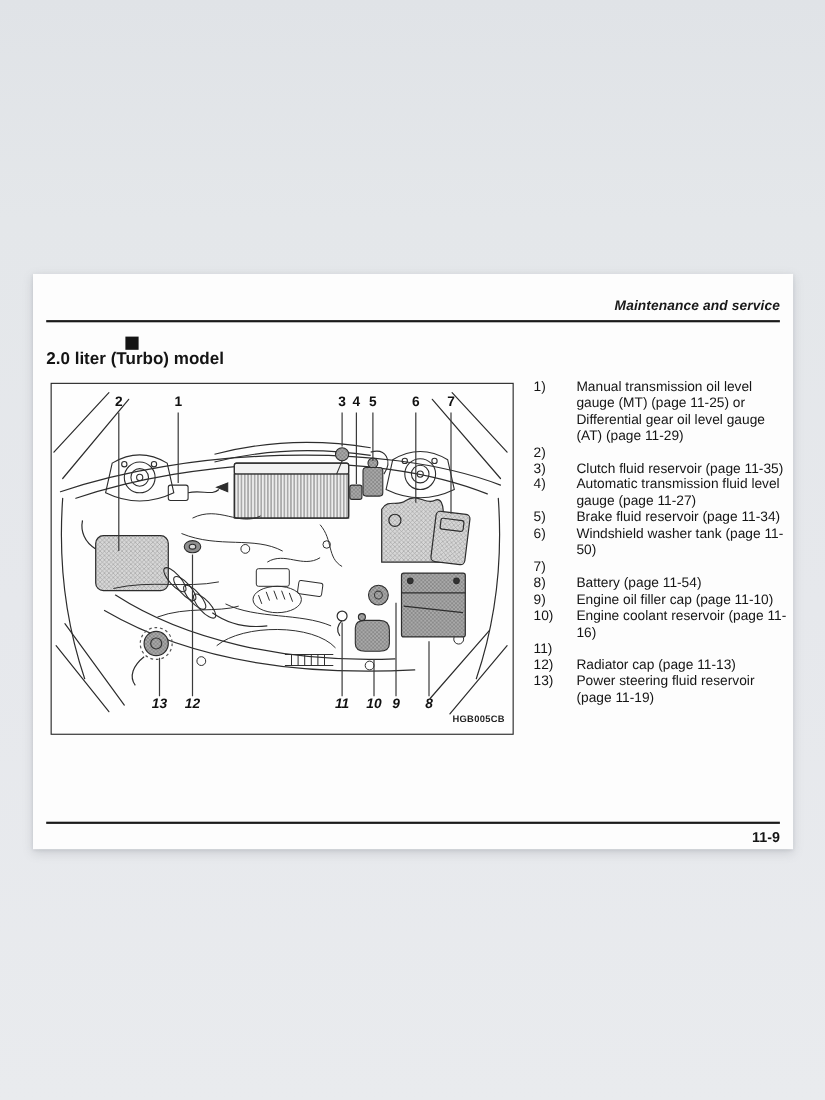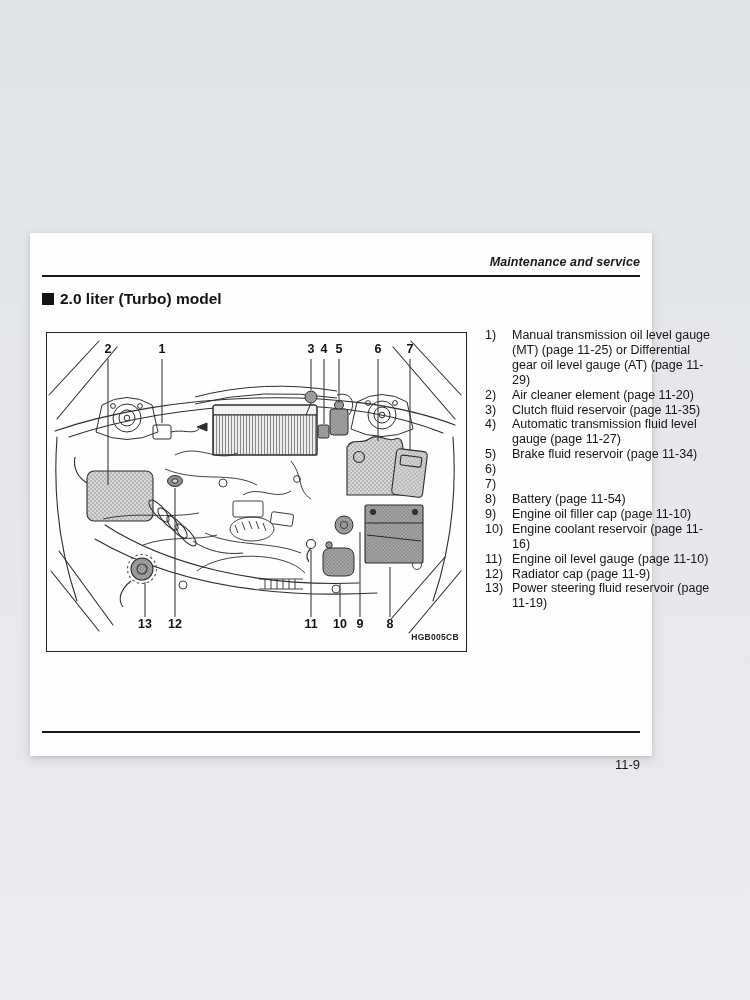--- a/index.html
+++ b/index.html
@@ -5,62 +5,62 @@
   html,body{margin:0;padding:0;}
   body{
     width:750px;height:1000px;overflow:hidden;
     background:linear-gradient(180deg,#e0e3e7 0%,#e4e7ea 20%,#e6e8ec 55%,#e9ebee 100%);
     font-family:"Liberation Sans","DejaVu Sans",sans-serif;
     color:#111;
     position:relative;
   }
   .scene{position:absolute;inset:0;}
   .page{
-    position:absolute;left:30px;top:233px;width:622px;height:523px;
+    position:absolute;left:30px;top:249px;width:691px;height:523px;
     background:#fdfdfd;
     box-shadow:0 3px 9px rgba(100,106,116,.22),0 1px 3px rgba(100,106,116,.18);
   }
   .running-head{
     position:absolute;top:22px;right:12px;
     font-size:12.5px;font-weight:bold;font-style:italic;letter-spacing:.1px;color:#191919;
   }
   .rule{position:absolute;left:12px;right:12px;height:2.4px;background:#1a1a1a;}
   .rule-top{top:42px;}
   .rule-bottom{top:498px;}
   .section-heading{
     position:absolute;left:12px;top:57px;margin:0;
-    font-size:15.5px;font-weight:bold;color:#141414;display:flex;align-items:center;
+    font-size:15.5px;font-weight:bold;color:#141414;display:flex;align-items:center;flex-direction:column;
   }
   .sq{display:inline-block;width:12px;height:12px;background:#141414;margin-right:6px;}
   .figure-box{
     position:absolute;left:16px;top:99px;width:419px;height:318px;
     border:1.6px solid #222;background:#fefefe;
   }
   .figure-box svg{position:absolute;left:0;top:0;}
   .co{
     position:absolute;transform:translateX(-50%);
     font-size:12.5px;font-weight:bold;color:#111;line-height:13px;
   }
   .co-top{top:10px;}
-  .co-bottom{top:285px;}
+  .co-bottom{top:285px;font-style:italic;}
   .fig-code{
     position:absolute;right:7px;bottom:9px;
     font-size:8.5px;font-weight:bold;letter-spacing:.3px;color:#222;text-align:center;
   }
   .legend{
     position:absolute;left:455px;top:95px;width:230px;
     margin:0;padding:0;list-style:none;
     font-size:12.5px;line-height:14.9px;color:#151515;
   }
   .legend li{display:flex;margin:0;}
   .legend .num{flex:0 0 27px;}
-  .legend .txt{flex:1;}
+  .legend .txt{flex:1;margin-left:12px;}
   .page-number{
     position:absolute;right:12px;top:504px;
-    font-size:13px;font-weight:normal;color:#141414;margin-top:20px;
+    font-size:13px;font-weight:bold;color:#141414;
   }
 </style>
 </head>
 <body>
 
 <div class="scene">
   <div class="page">
 
     <div class="running-head">
       <span>Maintenance and service</span>
@@ -267,59 +267,58 @@
       <span class="fig-code">HGB005CB</span>
     </div>
 
     <ol class="legend">
       <li>
           <span class="num">1)</span>
           <span class="txt">Manual transmission oil level gauge (MT) (page 11-25) or Differential gear oil level gauge (AT) (page 11-29)</span>
         </li>
       <li>
           <span class="num">2)</span>
-          <span class="txt">Air cleaner element (page 11-20)</span>
         </li>
       <li>
           <span class="num">3)</span>
           <span class="txt">Clutch fluid reservoir (page 11-35)</span>
         </li>
       <li>
           <span class="num">4)</span>
           <span class="txt">Automatic transmission fluid level gauge (page 11-27)</span>
         </li>
       <li>
           <span class="num">5)</span>
           <span class="txt">Brake fluid reservoir (page 11-34)</span>
         </li>
       <li>
           <span class="num">6)</span>
+          <span class="txt">Windshield washer tank (page 11-50)</span>
         </li>
       <li>
           <span class="num">7)</span>
         </li>
       <li>
           <span class="num">8)</span>
           <span class="txt">Battery (page 11-54)</span>
         </li>
       <li>
           <span class="num">9)</span>
           <span class="txt">Engine oil filler cap (page 11-10)</span>
         </li>
       <li>
           <span class="num">10)</span>
           <span class="txt">Engine coolant reservoir (page 11-16)</span>
         </li>
       <li>
           <span class="num">11)</span>
-          <span class="txt">Engine oil level gauge (page 11-10)</span>
         </li>
       <li>
           <span class="num">12)</span>
-          <span class="txt">Radiator cap (page 11-9)</span>
+          <span class="txt">Radiator cap (page 11-13)</span>
         </li>
       <li>
           <span class="num">13)</span>
           <span class="txt">Power steering fluid reservoir (page 11-19)</span>
         </li>
     </ol>
 
     <div class="rule rule-bottom"></div>
     <div class="page-number">11-9</div>
   </div>

